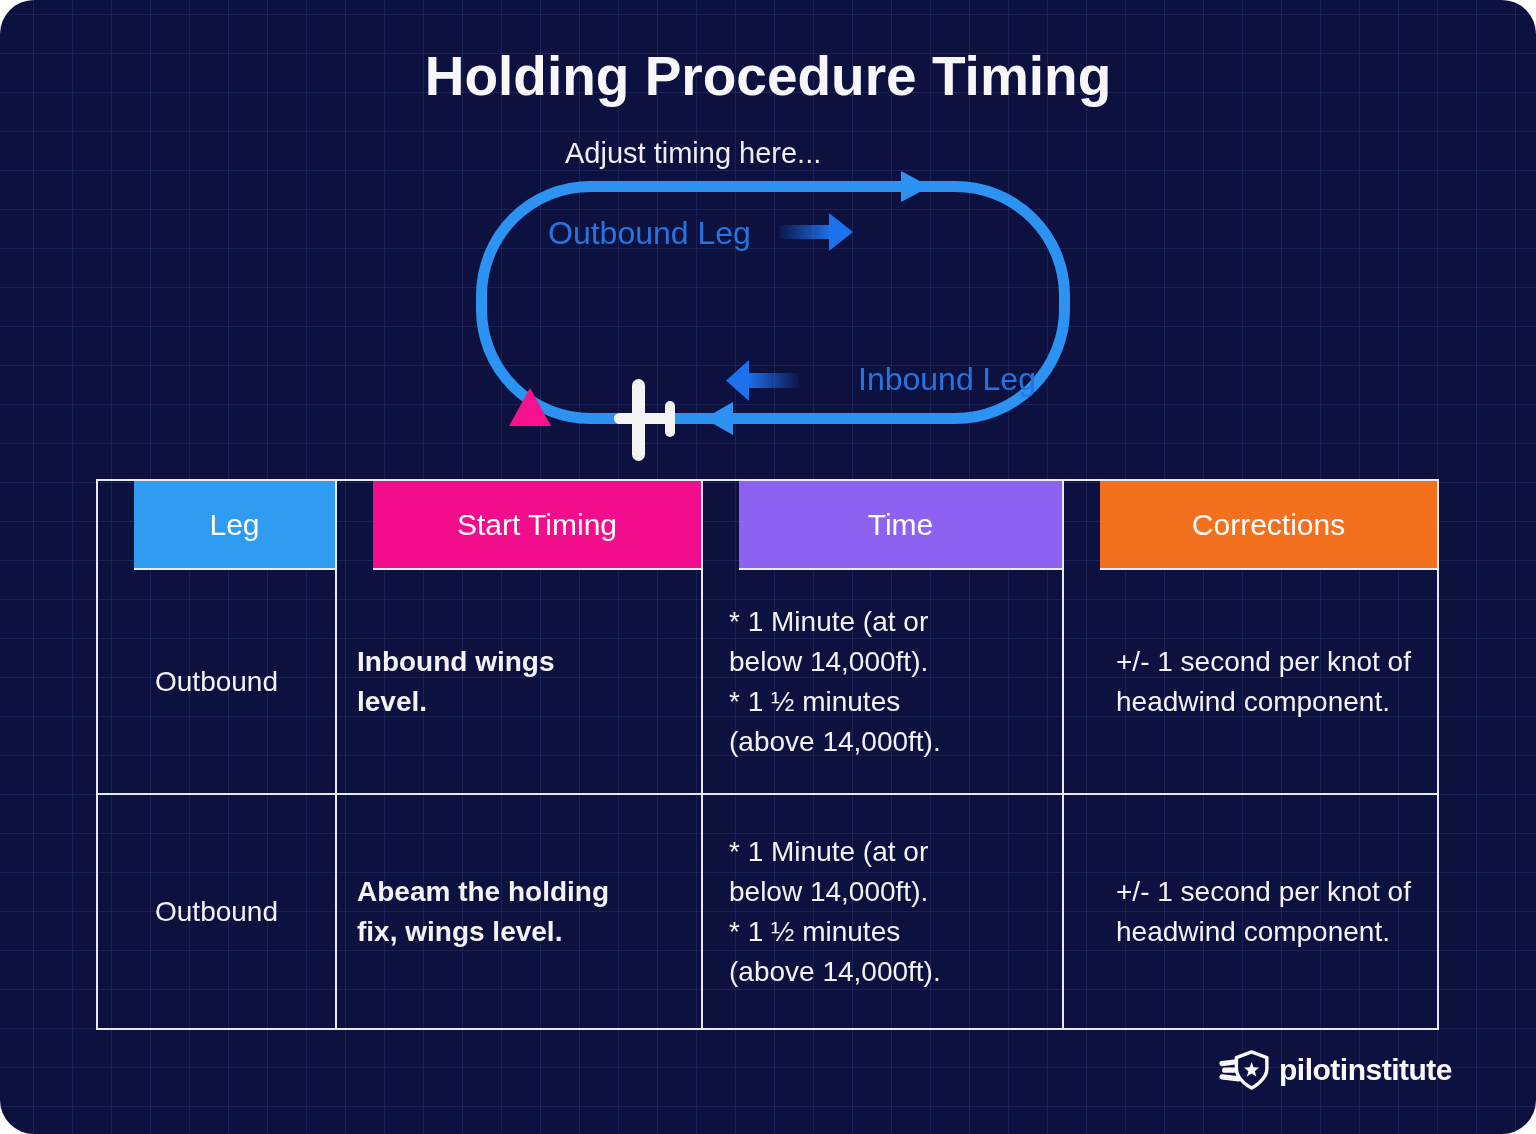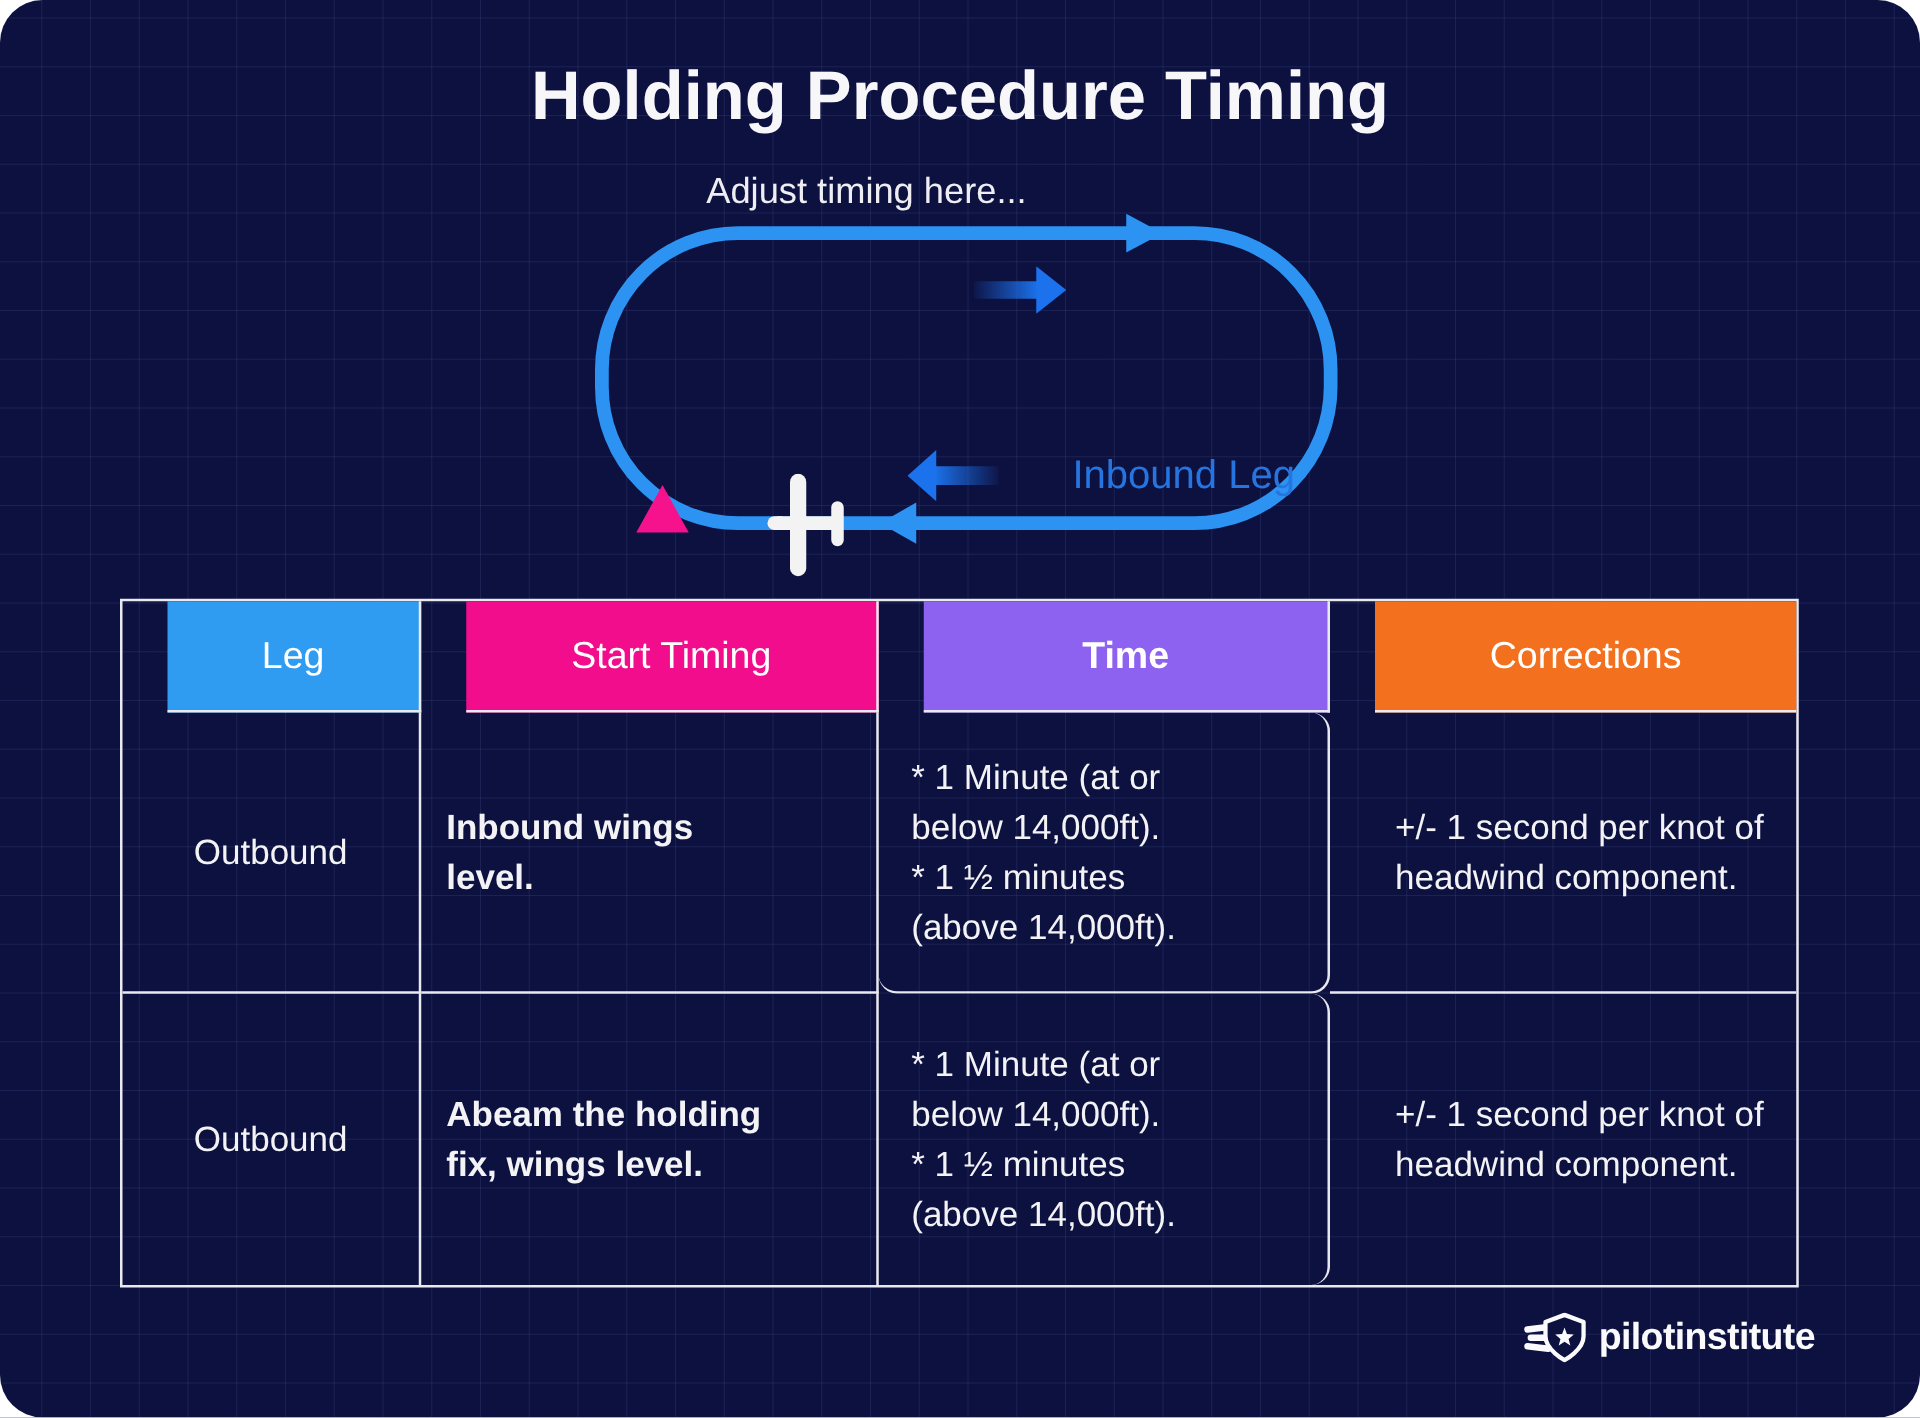--- a/index.html
+++ b/index.html
@@ -53,21 +53,21 @@
   .cell.col-last { border-right:none; }
   .cell.row-last { border-bottom:none; }
   .hdr {
     align-items:center; justify-content:center; flex-direction:row;
     color:#ffffff; font-size:30px;margin-left:36px;
   }
   .hdr-leg { background:#2f9bf1; } .hdr-start { background:#f20d8c; }
   .hdr-time { background:#8e62f0; } .hdr-corr { background:#f3711e; }
   .leg-cell { align-items:center; }
   .start-cell { padding-left:20px; padding-right:92px;font-weight:bold; }
-  .time-cell { padding-left:26px;border-radius:15px; }
+  .time-cell { padding-left:26px; }
   .corr-cell { padding-left:52px; }
 
   .logo { position:absolute; left:1218px; top:1050px; display:flex; align-items:center; }
   .logo-text {
     color:#fafafc; font-size:30px; font-weight:700; letter-spacing:-0.5px;
     margin-left:9px;
   }
 </style>
 </head>
 <body>
@@ -77,20 +77,21 @@
   <div class="title">Holding Procedure Timing</div>
 
   <div class="annotation">Adjust timing here...</div>
 
   <svg class="track-svg" width="620" height="272" viewBox="0 0 620 272">
     <rect x="11.5" y="16.5" width="583" height="232" rx="109" fill="none" stroke="#2d93f2" stroke-width="11"></rect>
     <polygon points="431,1 460,16.5 431,32" fill="#2d93f2"></polygon>
     <polygon points="263,232 234,248.5 263,265" fill="#2d93f2"></polygon>
   </svg>
 
+  <div class="leg-label outbound-label">Outbound Leg</div>
 
   <svg class="grad-arrow outbound-arrow" width="74" height="38" viewBox="0 0 74 38">
     <defs>
       <linearGradient id="gradR" x1="0" y1="0" x2="1" y2="0">
         <stop offset="0" stop-color="#1c72ec" stop-opacity="0.05"></stop>
         <stop offset="1" stop-color="#1c72ec" stop-opacity="1"></stop>
       </linearGradient>
     </defs>
     <rect x="0" y="12" width="52" height="14" fill="url(#gradR)"></rect>
     <polygon points="50,0 74,19 50,38" fill="#1c72ec"></polygon>
@@ -114,21 +115,21 @@
   <svg class="plane-svg" width="66" height="84" viewBox="0 0 66 84">
     <rect x="2" y="34" width="60" height="11" rx="5.5" fill="#f3f3f3"></rect>
     <path d="M2 39.5 L10 34 H14 V45 H10 Z" fill="#f3f3f3"></path>
     <rect x="20" y="0" width="13" height="82" rx="6.5" fill="#f3f3f3"></rect>
     <rect x="53" y="22" width="10" height="36" rx="5" fill="#f3f3f3"></rect>
   </svg>
 
   <div class="tbl">
     <div class="cell hdr hdr-leg" style="background: rgb(47, 155, 241);">Leg</div>
     <div class="cell hdr hdr-start" style="background: rgb(242, 13, 140);">Start Timing</div>
-    <div class="cell hdr hdr-time" style="background: rgb(142, 98, 240); font-weight: bold;">Time</div>
+    <div class="cell hdr hdr-time" style="background: rgb(142, 98, 240);">Time</div>
     <div class="cell hdr hdr-corr col-last" style="background: rgb(243, 113, 30);">Corrections</div>
 
     <div class="cell leg-cell">Outbound</div>
     <div class="cell start-cell">Inbound wings level.</div>
     <div class="cell time-cell">
       <div>* 1 Minute (at or</div>
       <div>below 14,000ft).</div>
       <div>* 1 ½ minutes</div>
       <div>(above 14,000ft).</div>
     </div>

